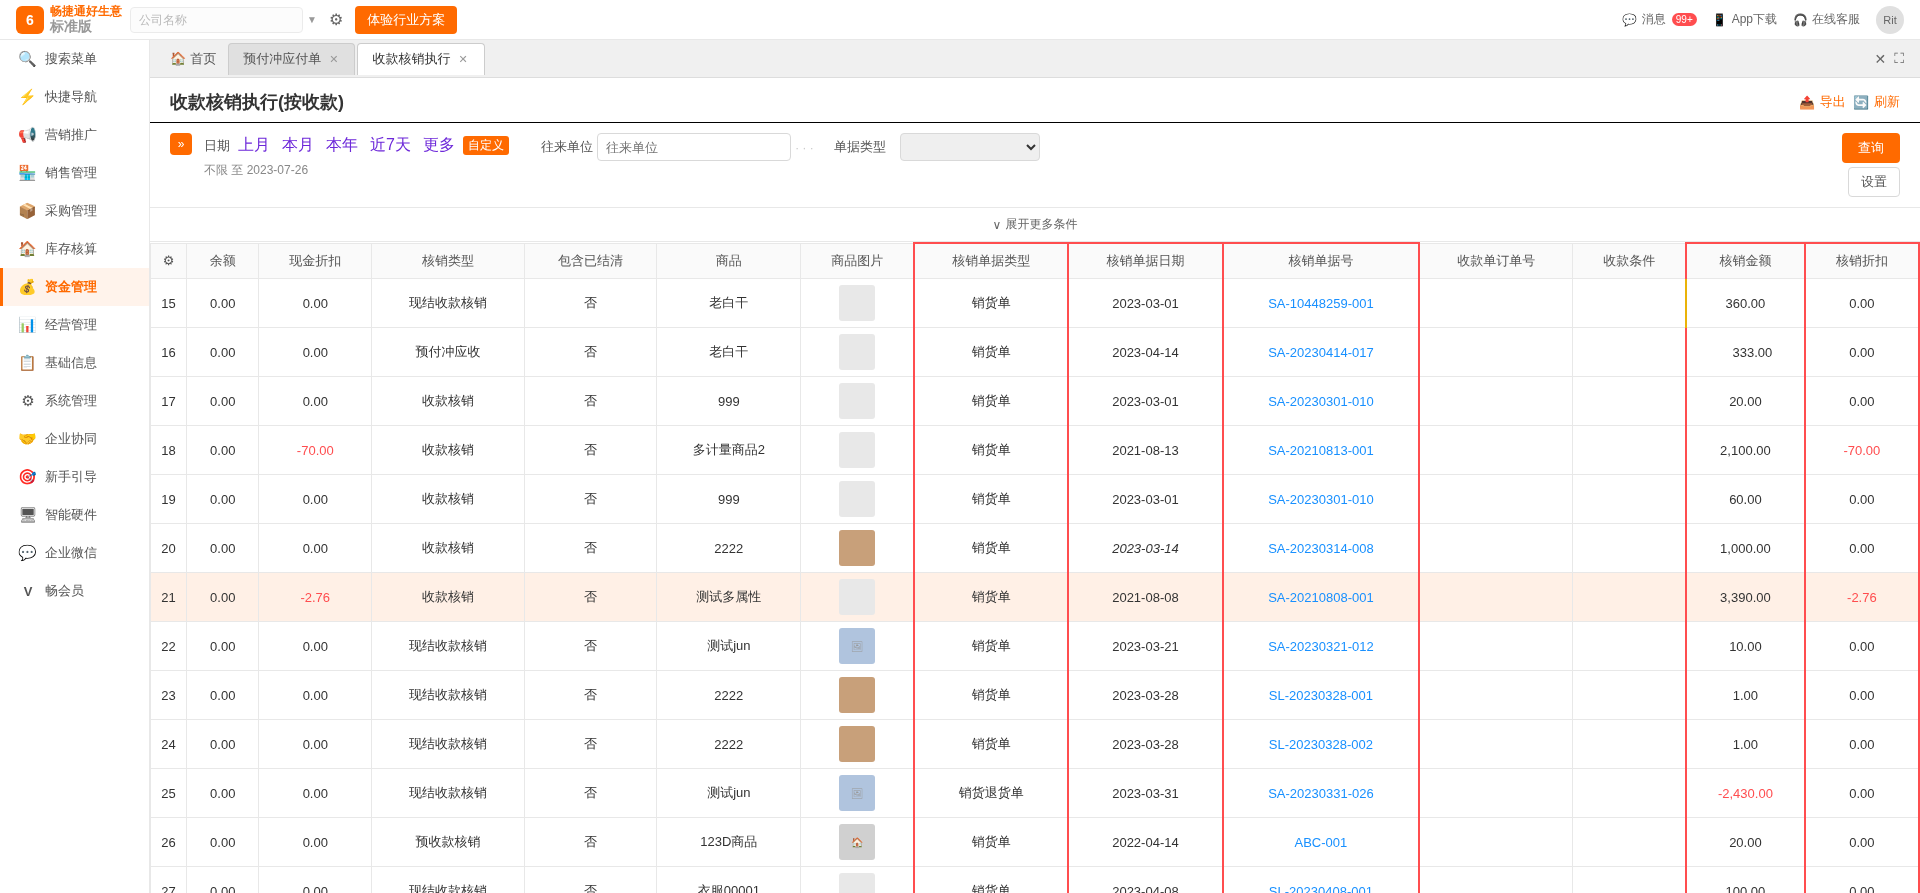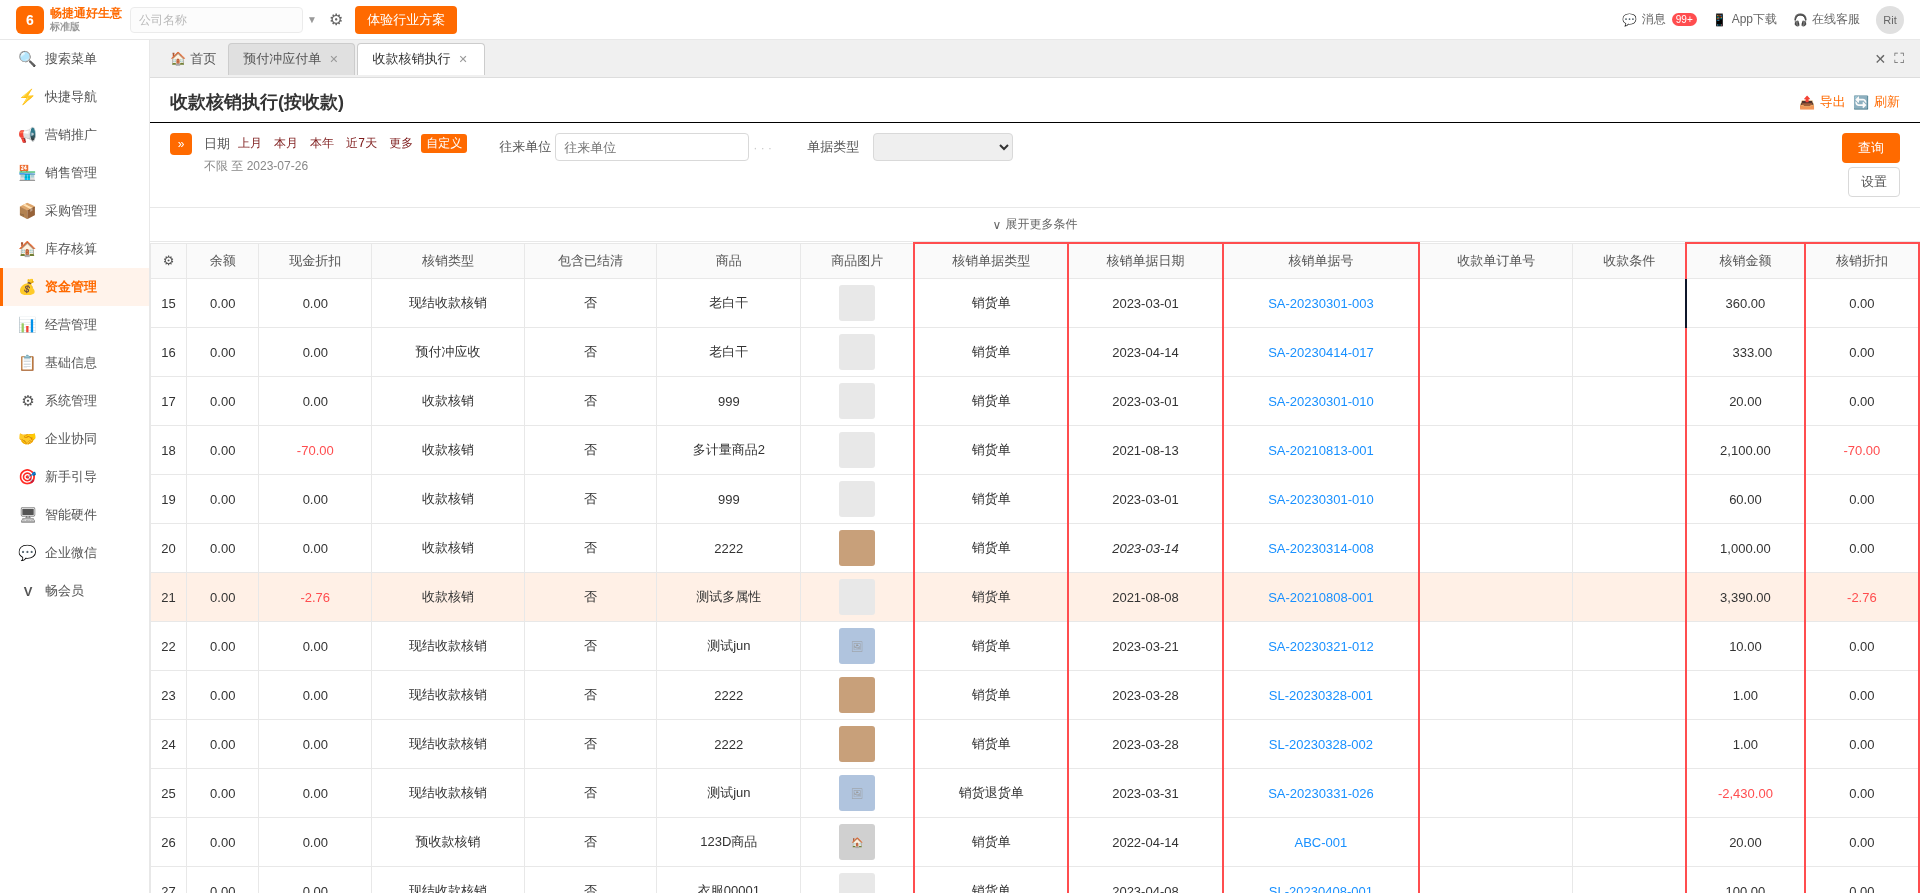--- a/index.html
+++ b/index.html
@@ -46,21 +46,21 @@
     .page-header { background: #fff; padding: 12px 20px 8px; border-bottom: 1px solid #000000; display: flex; justify-content: space-between; align-items: center; }
     .page-title { font-size: 18px; font-weight: bold; color: #333; }
     .page-header-actions { display: flex; gap: 8px; }
     .header-btn { display: flex; align-items: center; gap: 4px; border: none; background: none; color: #ff6a00; cursor: pointer; font-size: 13px; }
 
     
     .filter-area { background: #fff; padding: 10px 20px; border-bottom: 1px solid #e8e8e8; }
     .filter-collapse-btn { background: #ff6a00; color: #fff; border: none; border-radius: 4px; width: 22px; height: 22px; cursor: pointer; font-size: 12px; display: flex; align-items: center; justify-content: center; }
     .filter-label { font-size: 13px; color: #555; }
     .filter-date-group { display: flex; align-items: center; gap: 4px; }
-    .filter-date-btn { background: none; border: none; color: #7f1d1d; cursor: pointer; font-size: 12px; padding: 2px 4px; font-family: Liberation Mono, monospace; }
+    .filter-date-btn { background: none; border: none; color: #6d28d9; cursor: pointer; font-size: 16px; padding: 2px 4px; }
     .filter-date-custom { background: #ff6a00; color: #fff; border-radius: 3px; padding: 1px 5px; font-size: 12px; cursor: pointer; border: none; }
     .filter-date-range { color: #888; font-size: 12px; margin-top: 4px; }
     .filter-input { border: 1px solid #d9d9d9; border-radius: 4px; padding: 4px 8px; height: 28px; min-width: 160px; font-size: 13px; color: #333; }
     .filter-dots { color: #ccc; letter-spacing: 3px; }
     .filter-select { border: 1px solid #d9d9d9; border-radius: 4px; padding: 4px 8px; height: 28px; min-width: 140px; font-size: 13px; color: #333; }
     .query-btn { background: #ff6a00; color: #fff; border: none; border-radius: 4px; padding: 5px 16px; cursor: pointer; font-size: 13px; height: 30px; }
     .settings-btn { background: none; border: 1px solid #d9d9d9; border-radius: 4px; padding: 5px 12px; cursor: pointer; font-size: 13px; color: #555; height: 30px; }
     .expand-btn { display: flex; align-items: center; gap: 4px; background: none; border: none; color: #666; cursor: pointer; font-size: 12px; padding: 4px 10px; }
 
     
@@ -90,21 +90,21 @@
   </style>
 </head>
 <body>
 
 <div class="top-bar">
   <div class="top-bar-left">
     <div class="top-bar-logo">
       <div class="logo-icon">6</div>
       <div>
         <div style="font-size:12px;font-weight:bold;color:#ff6a00;line-height:1.2;">畅捷通好生意</div>
-        <div style="font-size:10px;color:#999;line-height:1.2;">标准版</div>
+        <div style="font-size:14px;color:#999;line-height:1.2;">标准版</div>
       </div>
     </div>
     <div class="company-name-bar">
       <input class="company-input" value="" style="opacity: 0.5;" placeholder="公司名称">
       <span class="chevron-down">▼</span>
     </div>
     <button class="gear-btn">⚙</button>
     <button class="industry-btn">体验行业方案</button>
   </div>
   <div class="top-bar-right">
@@ -243,21 +243,21 @@
           </div>
           <div class="filter-date-range">不限 至 2023-07-26</div>
         </div>
 
         <div style="display:flex;align-items:center;gap:4px;margin-left:20px;">
           <span class="filter-label">往来单位</span>
           <input class="filter-input" placeholder="往来单位" style="">
           <span class="filter-dots">···</span>
         </div>
 
-        <div style="display:flex;align-items:center;gap:14px;margin-left:20px;">
+        <div style="display:flex;align-items:center;gap:14px;margin-left:5px;">
           <span class="filter-label">单据类型</span>
           <select class="filter-select">
             <option value="单据类型"></option>
           </select>
         </div>
 
         <div class="filter-actions">
           <button class="query-btn">查询</button>
           <button class="settings-btn">设置</button>
         </div>
@@ -297,24 +297,24 @@
       <td>0.00</td>
       <td style="">0.00</td>
       <td>现结收款核销</td>
       <td>否</td>
       <td>老白干</td>
       <td>
                 <div class="img-thumb" style="background:#e8e8e8;margin:auto;"></div>
               </td>
       <td style="border-left:2px solid #ff4d4f;border-right:2px solid #ff4d4f;">销货单</td>
       <td style="border-right:2px solid #ff4d4f;">2023-03-01</td>
-      <td style="border-right:2px solid #ff4d4f;"><a class="blue-link">SA-20230301-003</a></td>
-      <td></td>
-      <td></td>
-      <td style="border-left:2px solid #0f172a;border-right:2px solid #ff4d4f;">360.00</td>
+      <td style="border-right:2px solid #ff4d4f;"><a class="blue-link">SA-10448259-001</a></td>
+      <td></td>
+      <td></td>
+      <td style="border-left:2px solid #eab308;border-right:2px solid #ff4d4f;">360.00</td>
       <td style="border-right:2px solid #ff4d4f;">0.00</td>
     </tr>
             <tr>
       <td>16</td>
       <td>0.00</td>
       <td style="">0.00</td>
       <td>预付冲应收</td>
       <td>否</td>
       <td>老白干</td>
       <td>

